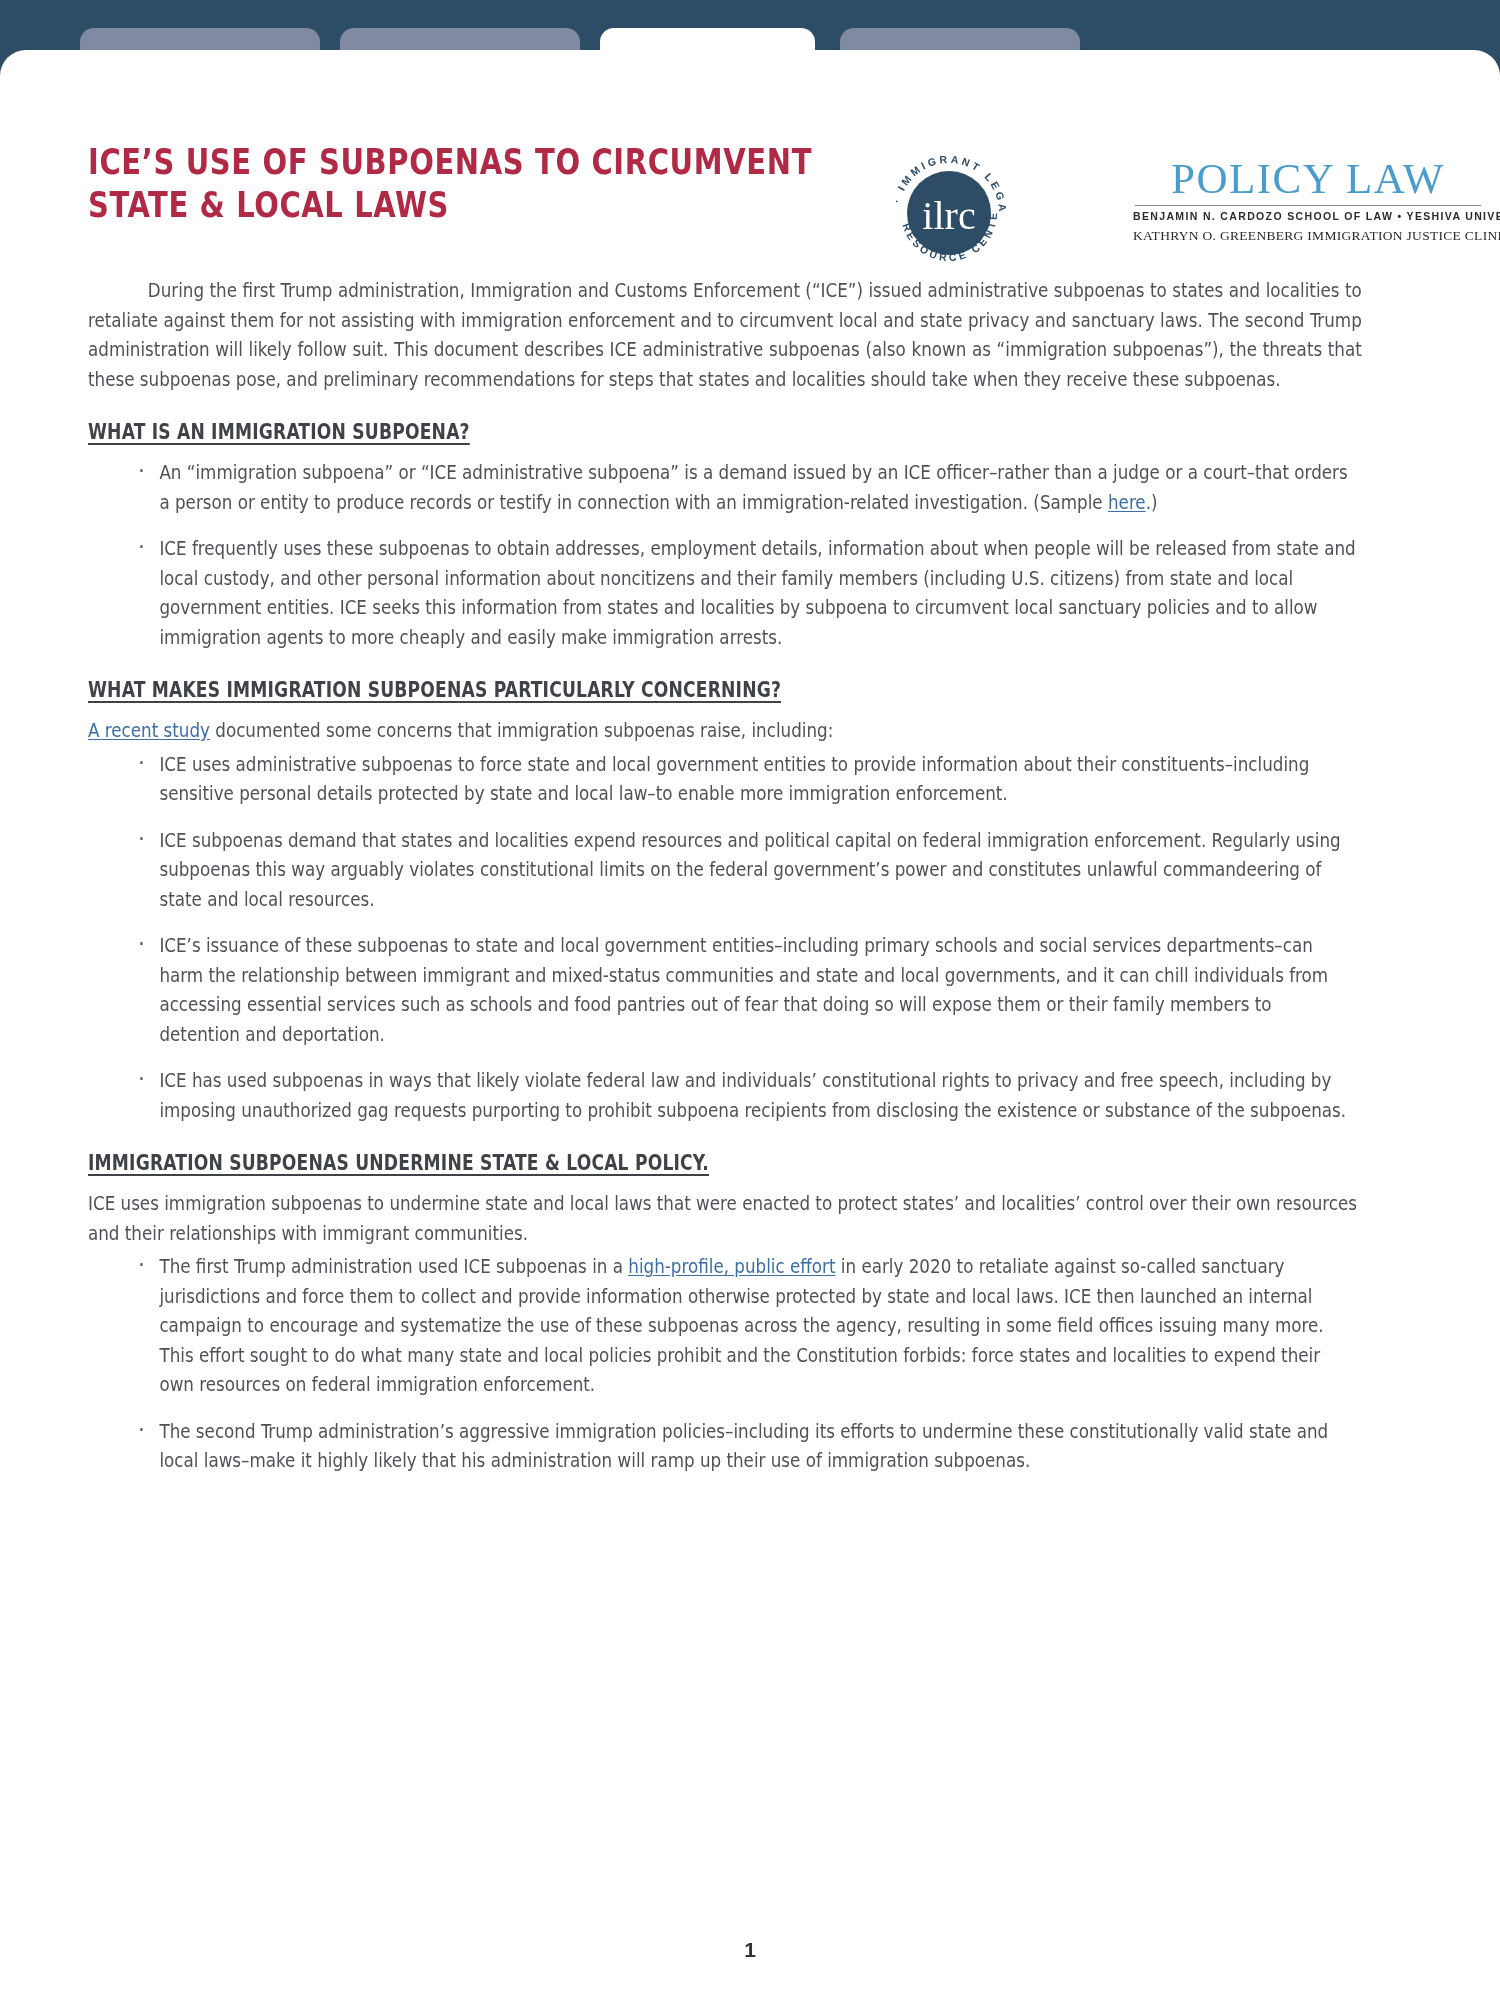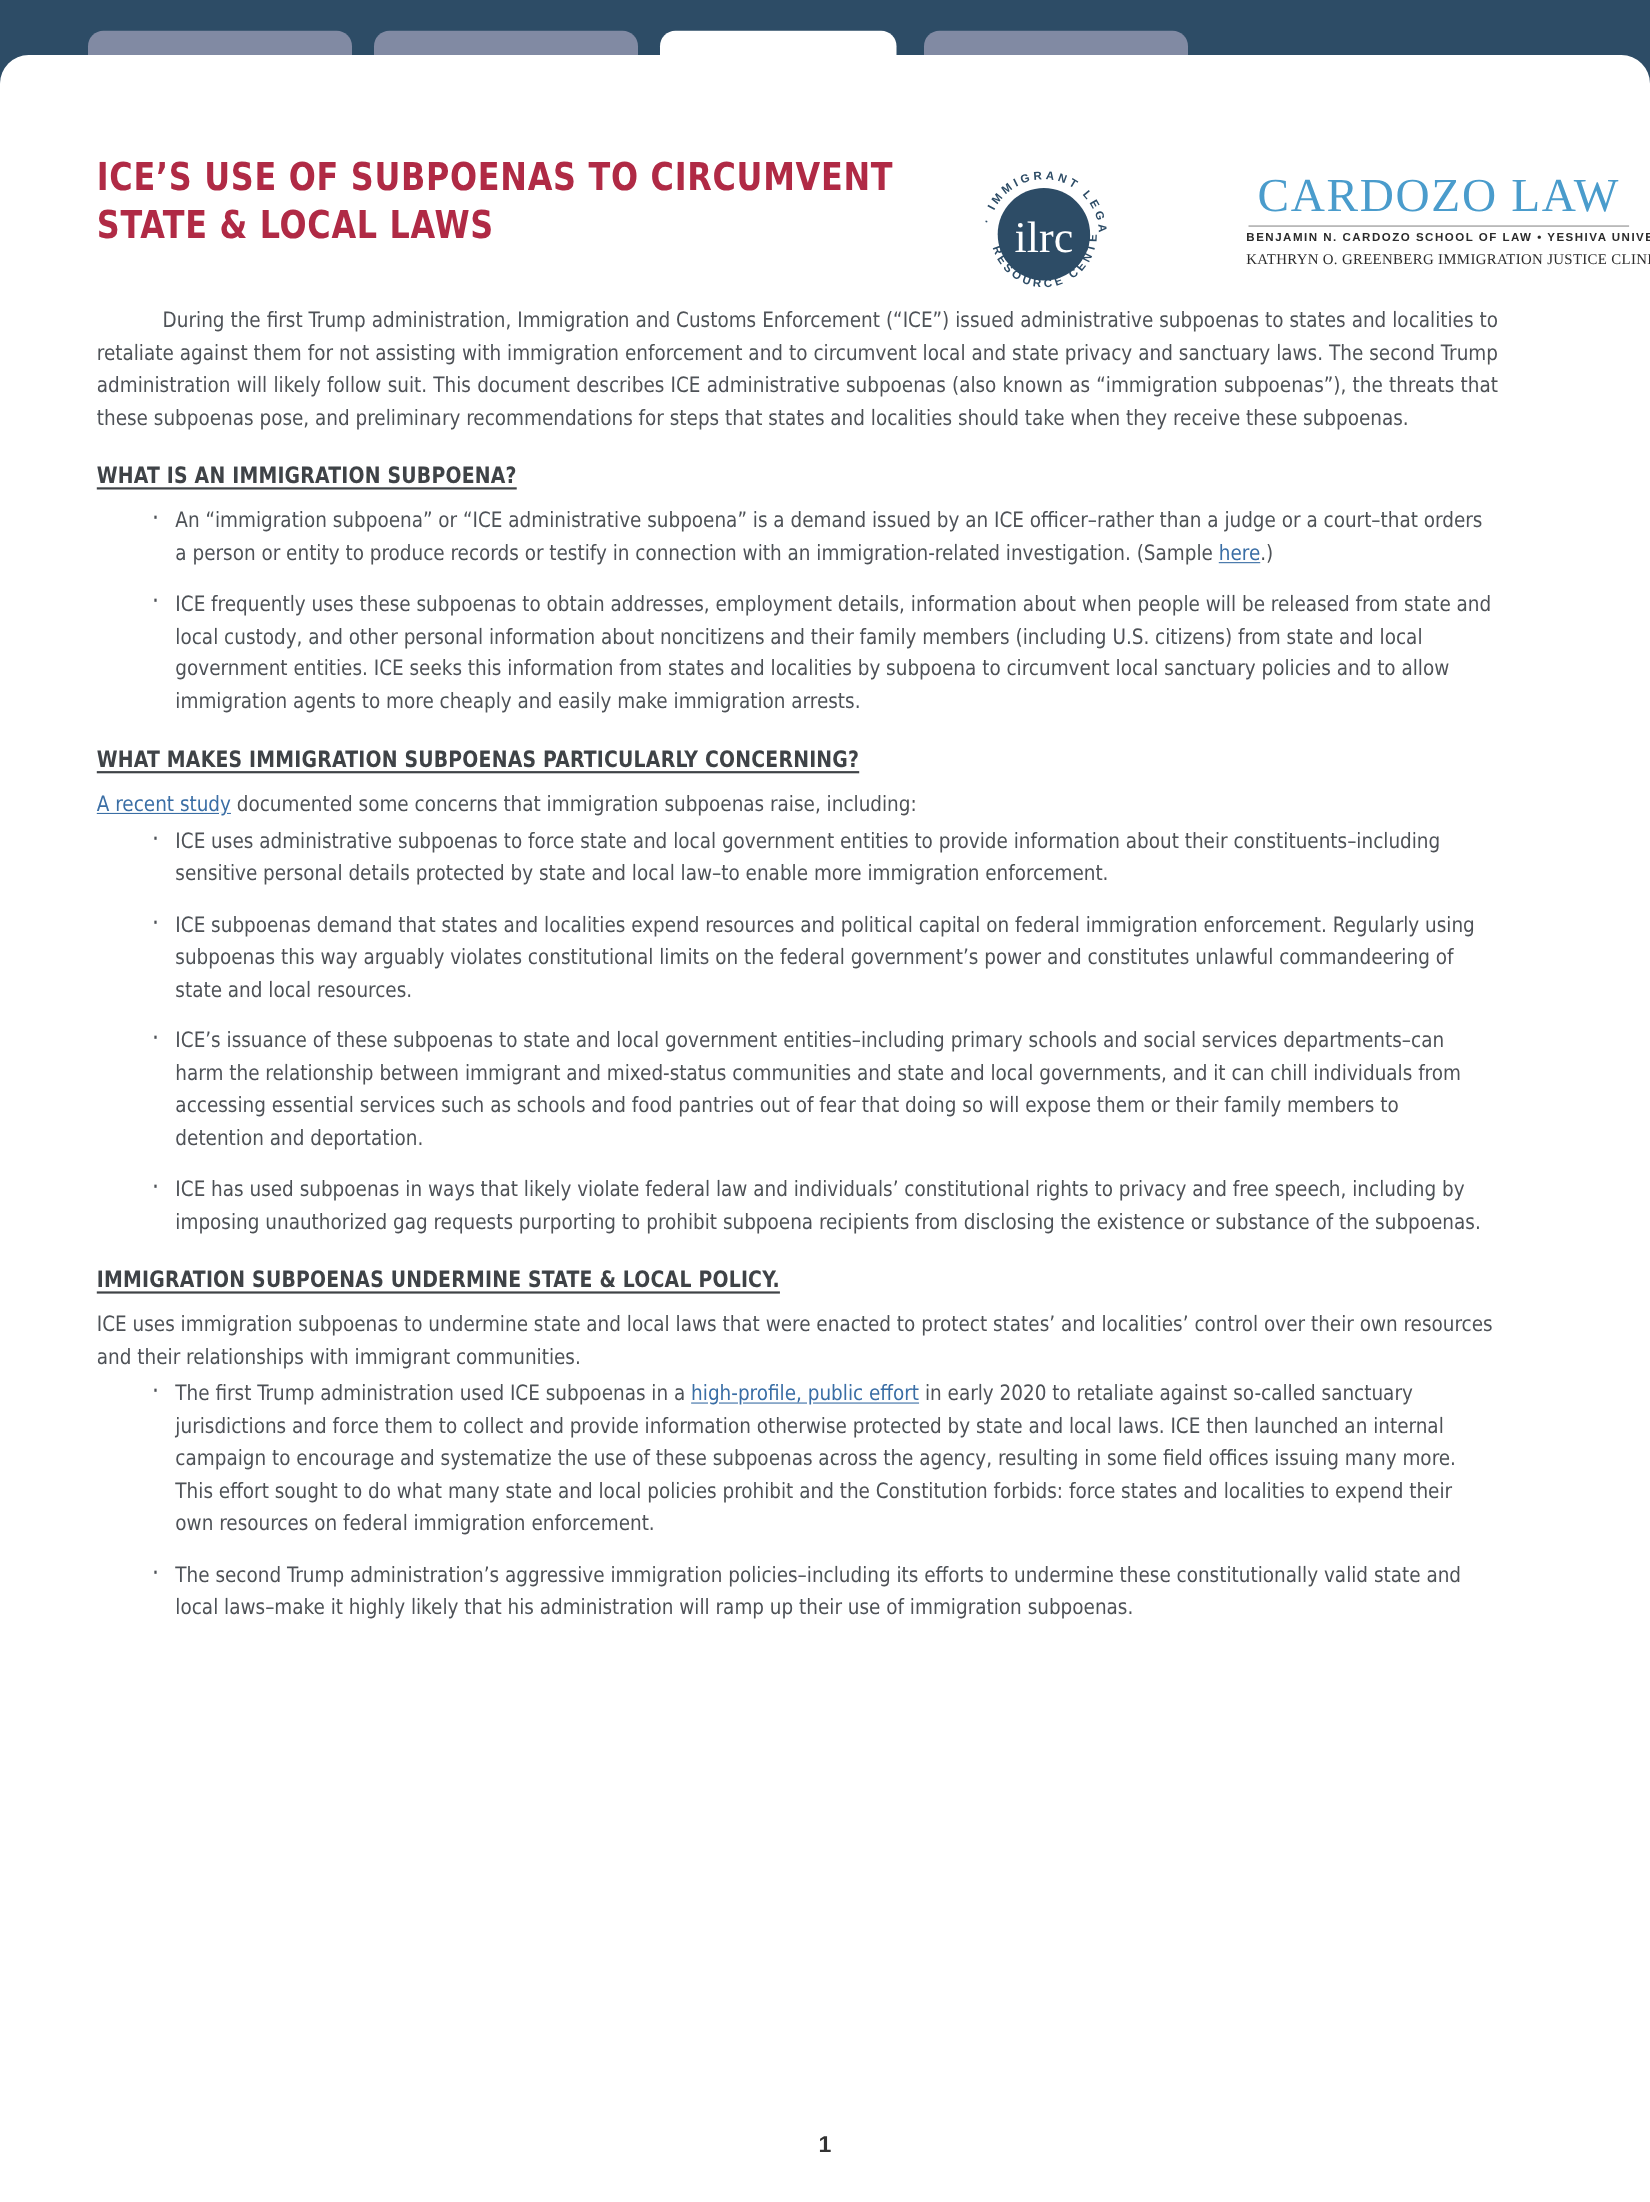--- a/index.html
+++ b/index.html
@@ -194,21 +194,21 @@
           <textPath href="#ringTop" startOffset="6%">· IMMIGRANT LEGAL ·</textPath>
         </text>
         <text font-family="Liberation Sans, sans-serif" font-size="10.5" font-weight="bold" letter-spacing="3.1" fill="#2d4c66">
           <textPath href="#ringBot" startOffset="8%">RESOURCE CENTER</textPath>
         </text>
         <text x="68" y="84" text-anchor="middle" font-family="Liberation Serif, serif" font-size="40" fill="#ffffff">ilrc</text>
       </svg>
     </div>
 
     <div id="cardozo-logo">
-      <div id="cardozo-wordmark">CARDOZO LAW</div>
+      <div id="cardozo-wordmark">POLICY LAW</div>
       <div id="cardozo-rule"></div>
       <div id="cardozo-sub1">BENJAMIN N. CARDOZO SCHOOL OF LAW  •  YESHIVA UNIVERSITY</div>
       <div id="cardozo-sub2">KATHRYN O. GREENBERG IMMIGRATION JUSTICE CLINIC</div>
     </div>
   </div>
 
   <p class="body-font intro">During the first Trump administration, Immigration and Customs Enforcement (“ICE”) issued administrative subpoenas to states and localities to retaliate against them for not assisting with immigration enforcement and to circumvent local and state privacy and sanctuary laws. The second Trump administration will likely follow suit. This document describes ICE administrative subpoenas (also known as “immigration subpoenas”), the threats that these subpoenas pose, and preliminary recommendations for steps that states and localities should take when they receive these subpoenas.</p>
 
   <h2 class="section-heading">WHAT IS AN IMMIGRATION SUBPOENA?</h2>
 

